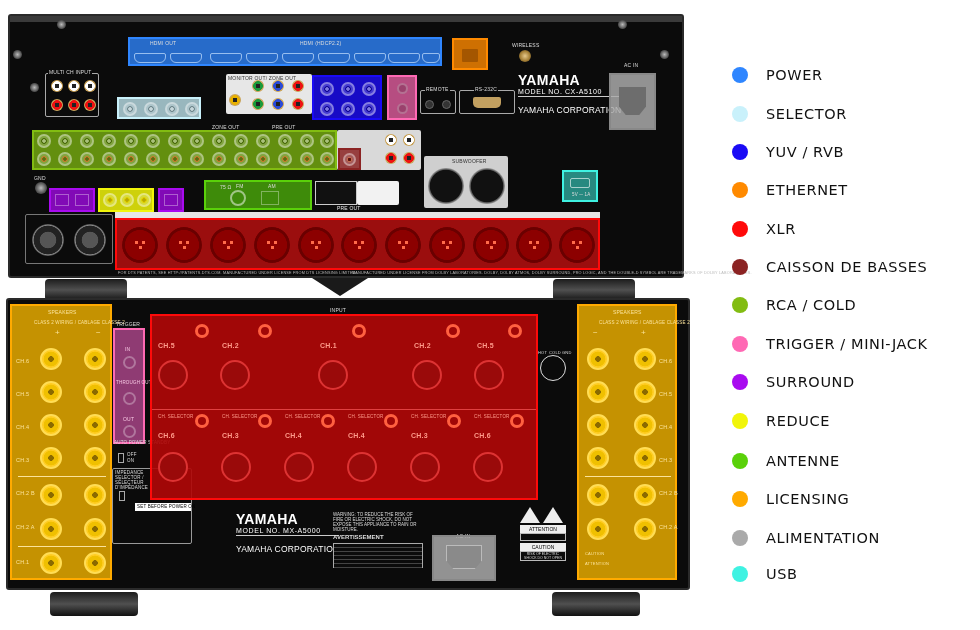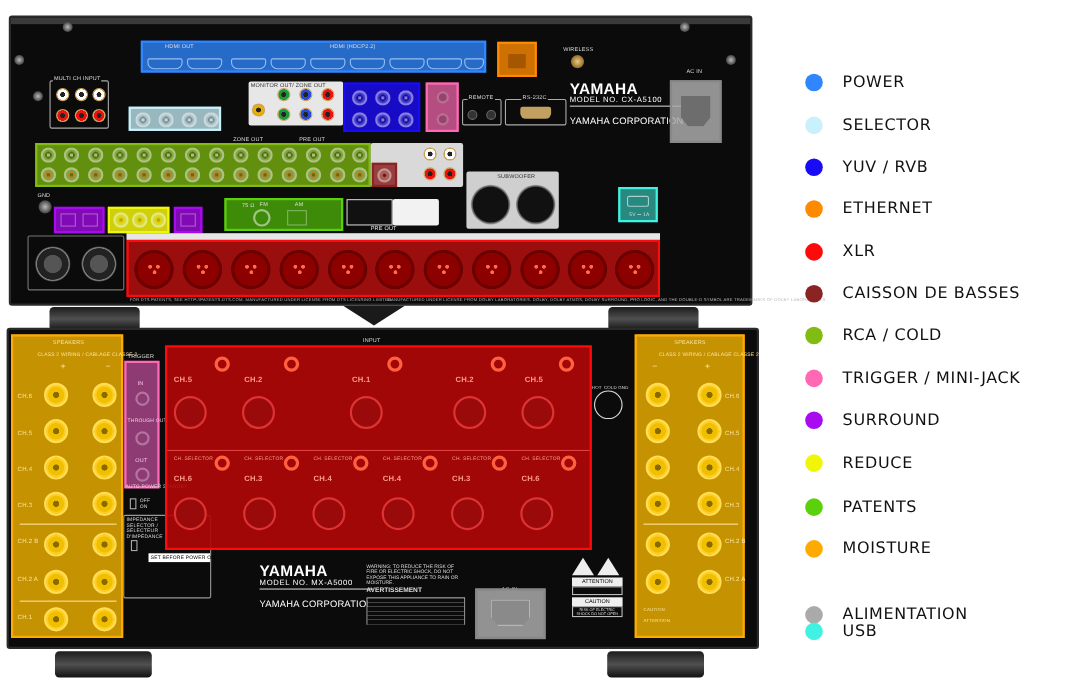--- a/index.html
+++ b/index.html
@@ -477,27 +477,27 @@
   <div class="legend-item" style="top:309px">
     <span class="legend-dot" style="background:#a90bf0"></span>
     <span class="legend-label">SURROUND</span>
   </div>
   <div class="legend-item" style="top:348px">
     <span class="legend-dot" style="background:#f1f50a"></span>
     <span class="legend-label">REDUCE</span>
   </div>
   <div class="legend-item" style="top:388px">
     <span class="legend-dot" style="background:#5ad10a"></span>
-    <span class="legend-label">PATENTS</span>
+    <span class="legend-label">ANTENNE</span>
   </div>
   <div class="legend-item" style="top:426px">
     <span class="legend-dot" style="background:#ffaa00"></span>
-    <span class="legend-label">MOISTURE</span>
-  </div>
-  <div class="legend-item" style="top:486px">
+    <span class="legend-label">LICENSING</span>
+  </div>
+  <div class="legend-item" style="top:465px">
     <span class="legend-dot" style="background:#aaaaaa"></span>
     <span class="legend-label">ALIMENTATION</span>
   </div>
   <div class="legend-item" style="top:501px">
     <span class="legend-dot" style="background:#3ff2e2"></span>
     <span class="legend-label">USB</span>
   </div>
 </div>
 
 </body></html>

